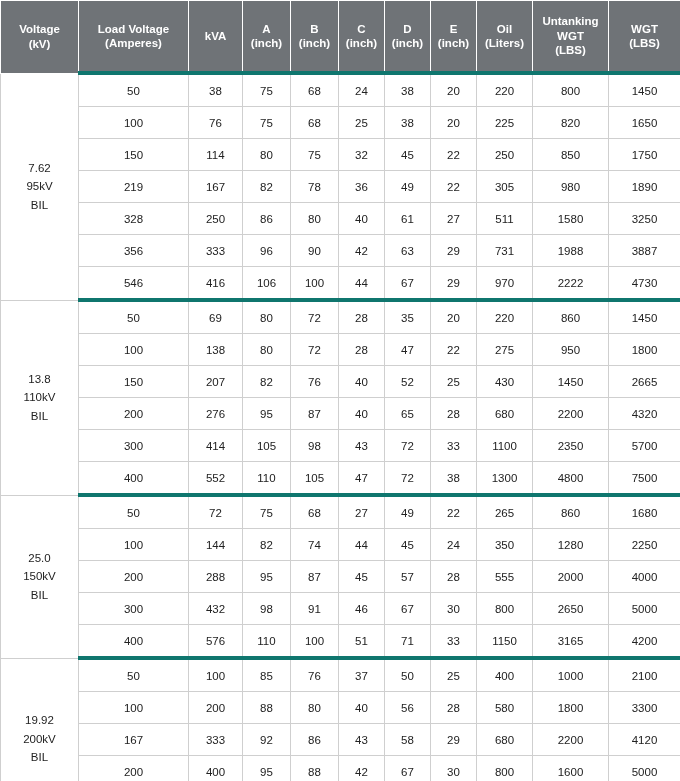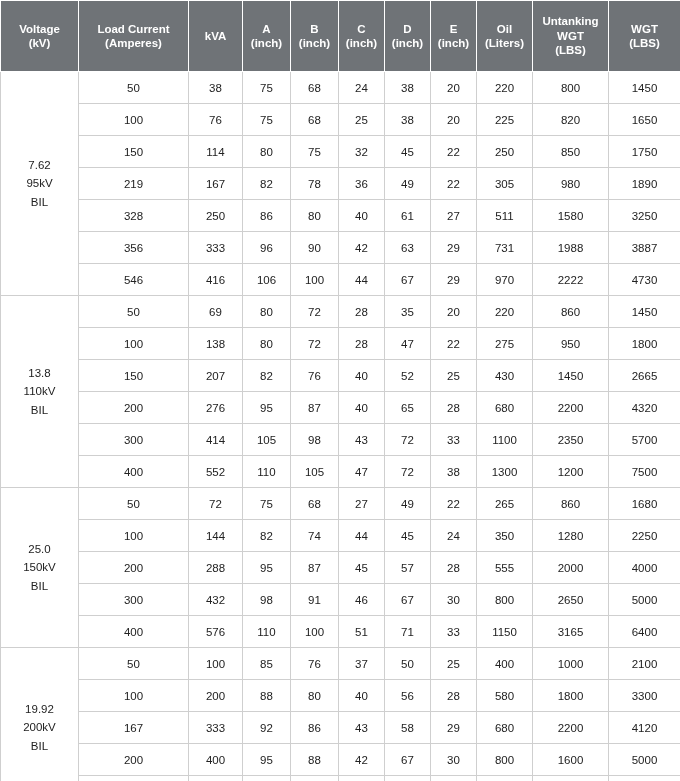--- a/index.html
+++ b/index.html
@@ -46,21 +46,21 @@
   }
   td.group-cell {
     font-size: 11.5px;
     color: #222222;
     line-height: 1.6;
     border-left: 1px solid #cfcfcf;
     border-right: 1px solid #cfcfcf;
     margin-left: 21px;
   }
   tr.group-start td {
-    border-top: 1px solid #0f766e;
+    border-top: 4px solid #0f766e;
   }
   tr.group-start td.group-cell {
     border-top: 1px solid #8a8a8a;
   }
   table.spec-table tr:last-child td {
     border-bottom: 1px solid #8a8a8a;
   }
   
   col.c-voltage { width: 78px; }
   col.c-load { width: 110px; }
@@ -87,21 +87,21 @@
       <col class="c-c">
       <col class="c-d">
       <col class="c-e">
       <col class="c-oil">
       <col class="c-untank">
       <col class="c-wgt">
   </colgroup>
   <thead>
     <tr>
         <th><span>Voltage</span><span class="unit">(kV)</span></th>
-        <th><span>Load Current</span><span class="unit">(Amperes)</span></th>
+        <th><span>Load Voltage</span><span class="unit">(Amperes)</span></th>
         <th><span>kVA</span></th>
         <th><span>A</span><span class="unit">(inch)</span></th>
         <th><span>B</span><span class="unit">(inch)</span></th>
         <th><span>C</span><span class="unit">(inch)</span></th>
         <th><span>D</span><span class="unit">(inch)</span></th>
         <th><span>E</span><span class="unit">(inch)</span></th>
         <th><span>Oil</span><span class="unit">(Liters)</span></th>
         <th><span>Untanking WGT</span><span class="unit">(LBS)</span></th>
         <th><span>WGT</span><span class="unit">(LBS)</span></th>
       </tr>
@@ -263,21 +263,21 @@
       </tr>
       <tr>
         <td>400</td>
         <td>552</td>
         <td>110</td>
         <td>105</td>
         <td>47</td>
         <td>72</td>
         <td>38</td>
         <td>1300</td>
-        <td>1200</td>
+        <td>4800</td>
         <td>7500</td>
       </tr>
       <tr class="group-start">
         <td class="group-cell" rowspan="5">
           <div>25.0</div>
           <div>150kV</div>
           <div>BIL</div>
         </td>
         <td>50</td>
         <td>72</td>
@@ -329,21 +329,21 @@
       <tr>
         <td>400</td>
         <td>576</td>
         <td>110</td>
         <td>100</td>
         <td>51</td>
         <td>71</td>
         <td>33</td>
         <td>1150</td>
         <td>3165</td>
-        <td>6400</td>
+        <td>4200</td>
       </tr>
       <tr class="group-start">
         <td class="group-cell" rowspan="5">
           <div>19.92</div>
           <div>200kV</div>
           <div>BIL</div>
         </td>
         <td>50</td>
         <td>100</td>
         <td>85</td>

